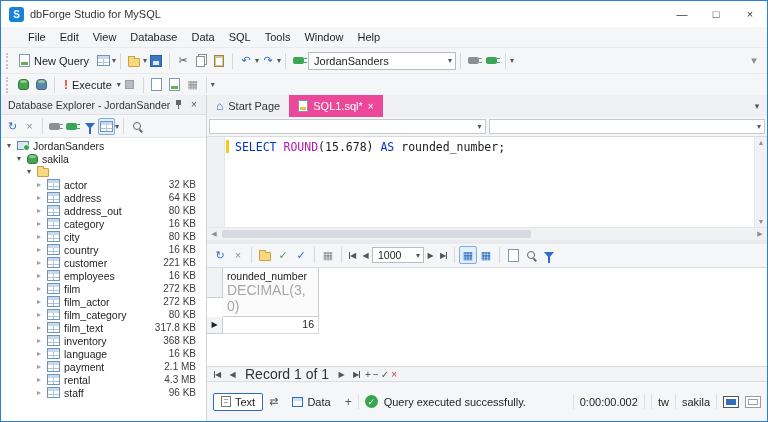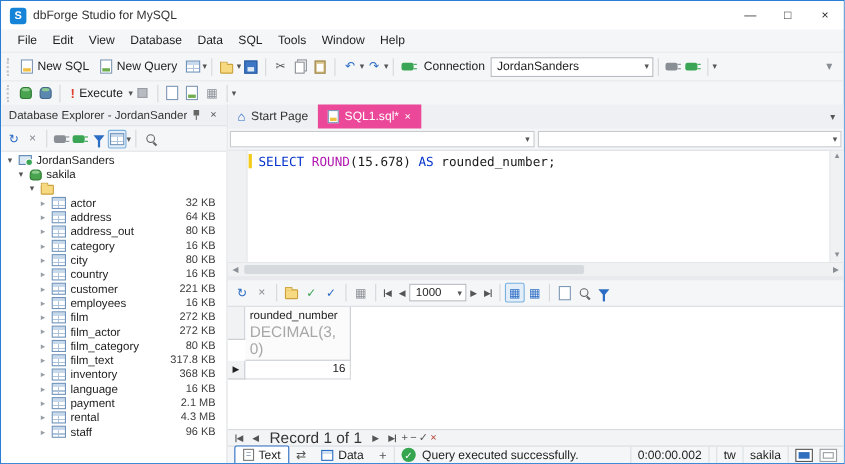--- a/index.html
+++ b/index.html
@@ -4,21 +4,21 @@
 <style>
 *{margin:0;padding:0;box-sizing:border-box}
 body{font-family:"Liberation Sans",sans-serif;background:#cfd6de}
 .window{width:768px;height:422px;background:#f5f6f7;border:1px solid #2a7fd4;display:flex;flex-direction:column;overflow:hidden;position:relative}
 
 .titlebar{height:26px;background:#fff;display:flex;align-items:center;padding-left:8px;flex:0 0 auto}
 .logo{width:15px;height:15px;border-radius:3px;background:#1583d7;color:#fff;font-size:10px;font-weight:bold;display:flex;align-items:center;justify-content:center}
 .title{font-size:11px;color:#333;margin-left:6px;flex:1;white-space:nowrap}
 .winbtn{width:34px;height:26px;display:flex;align-items:center;justify-content:center;font-size:11px;color:#333;cursor:default}
 
-.menubar{height:20px;background:#f5f6f7;display:flex;align-items:center;padding-left:8px;flex:0 0 auto}
+.menubar{height:20px;background:#f5f6f7;display:flex;align-items:center;padding-left:20px;flex:0 0 auto}
 .menu-item{font-size:11px;color:#1e1e1e;padding:0 7px;line-height:20px;white-space:nowrap}
 
 .toolbar{height:26px;background:#f5f6f7;display:flex;align-items:center;padding:0 4px;flex:0 0 auto;border-top:1px solid #e9eaec}
 .toolbar2{height:22px}
 .grip{width:4px;height:16px;border-left:2px dotted #c2c6cb;margin:0 4px 0 1px}
 .vsep{width:1px;height:16px;background:#d5d8dc;margin:0 4px}
 .tbtn{display:inline-flex;align-items:center;gap:4px;height:20px;padding:0 4px;font-size:11px;color:#1e1e1e;background:transparent;border:1px solid transparent;border-radius:2px;white-space:nowrap}
 .icbox{display:inline-flex;width:18px;height:18px;align-items:center;justify-content:center;font-size:11px;color:#555;border:1px solid transparent;border-radius:2px}
 .icbox.pressed{border-color:#7ab0e0;background:#e3eef9}
 .blue{color:#2b6cc4}.green{color:#3aa655}.gray{color:#8a8f96}
@@ -105,21 +105,21 @@
 .colhdr .ctype{font-size:14px;color:#a7a7a7}
 .cell{width:96px;border-right:1px solid #d5d8dc;border-bottom:1px solid #d5d8dc;font-size:10.5px;color:#1a1a1a;text-align:right;padding:1px 4px;height:17px}
 .rowptr{font-size:8px;color:#222}
 
 .recnav{height:15px;background:#f3f4f6;border-top:1px solid #d8dbe0;display:flex;align-items:center;padding:0 4px;gap:2px;flex:0 0 auto}
 .navbtn{display:inline-flex;align-items:center;justify-content:center;min-width:13px;height:13px;font-size:8px;color:#555}
 .navbar{width:1px;height:7px;background:#555;display:inline-block}
 .reclabel{font-size:14px;color:#333;padding:0 4px;white-space:nowrap}
 .navtxt{font-size:10px;color:#555}
 
-.bstrip{height:16px;background:#f5f6f7;border-top:1px solid #d8dbe0;display:flex;align-items:center;padding:0 6px;gap:6px;flex:0 0 auto;font-size:11px;color:#1e1e1e}
+.bstrip{height:40px;background:#f5f6f7;border-top:1px solid #d8dbe0;display:flex;align-items:center;padding:0 6px;gap:6px;flex:0 0 auto;font-size:11px;color:#1e1e1e}
 .viewbtn{display:inline-flex;align-items:center;gap:4px;height:18px;padding:0 7px;border:1px solid #2b6cc4;border-radius:2px;background:#fff;font-size:11px;color:#1e1e1e}
 .viewbtn.plain{border-color:transparent;background:transparent}
 .txtic{width:10px;height:11px;border:1px solid #777;background:#fff;position:relative}
 .txtic::after{content:"";position:absolute;left:2px;right:2px;top:2px;bottom:2px;background:repeating-linear-gradient(to bottom,#9aa7c0 0 1px,rgba(0,0,0,0) 1px 3px)}
 .gridic{width:11px;height:10px;border:1px solid #2b6cc4;background:linear-gradient(#cfe0f2 0 3px,#fff 3px)}
 .okdot{width:13px;height:13px;border-radius:50%;background:#36a54f;color:#fff;font-size:9px;display:flex;align-items:center;justify-content:center;flex:0 0 auto}
 .bsep{width:1px;height:15px;background:#dcdfe3}
 .mon{width:16px;height:12px;border:1px solid #555;background:#fff;display:flex;align-items:center;justify-content:center}
 .mon .scr{width:10px;height:6px;background:#2f6fbe}
 .mon.off{border-color:#9a9ea4}.mon.off .scr{background:#fff;border:1px solid #9a9ea4}
@@ -150,24 +150,20 @@
     <span class="menu-item">Data</span>
     <span class="menu-item">SQL</span>
     <span class="menu-item">Tools</span>
     <span class="menu-item">Window</span>
     <span class="menu-item">Help</span>
   </div>
 
   <div class="toolbar">
     <span class="grip"></span>
     <span class="tbtn">
-      <span class="pageic sql"></span>
-      <span>New SQL</span>
-    </span>
-    <span class="tbtn">
       <span class="pageic q"></span>
       <span>New Query</span>
     </span>
     <span class="icbox">
         <span class="tblic"></span>
       </span>
     <span class="dd">▾</span>
     <span class="vsep"></span>
     <span class="icbox">
         <span class="folderic"></span>
@@ -186,21 +182,20 @@
       </span>
     <span class="vsep"></span>
     <span class="icbox blue">↶</span>
     <span class="dd">▾</span>
     <span class="icbox blue">↷</span>
     <span class="dd">▾</span>
     <span class="vsep"></span>
     <span class="icbox">
         <span class="plugic g"></span>
       </span>
-    <span class="tbtn">Connection</span>
     <span class="combo" style="width:148px">
       <span>JordanSanders</span>
       <span class="dd">▾</span>
     </span>
     <span class="vsep"></span>
     <span class="icbox">
         <span class="plugic"></span>
       </span>
     <span class="icbox">
         <span class="plugic g"></span>

